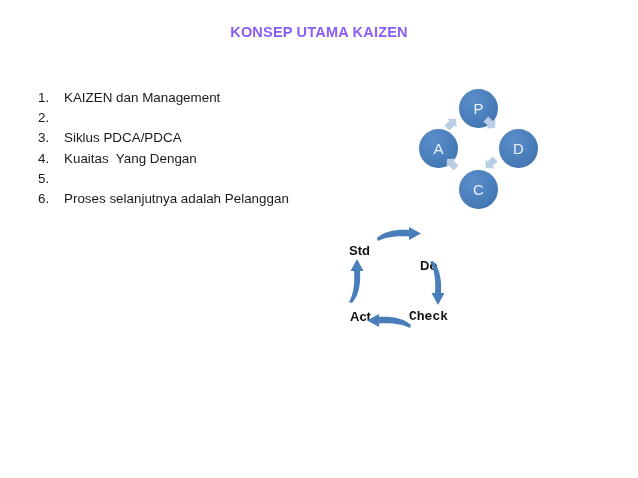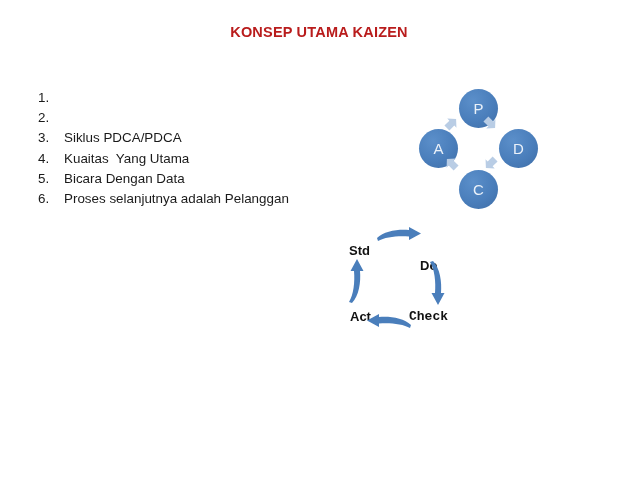--- a/index.html
+++ b/index.html
@@ -20,21 +20,21 @@
 
   
   #slide-title {
     position: absolute;
     left: 0;
     top: 24px;
     width: 638px;
     text-align: center;
     font-size: 14.5px;
     font-weight: bold;
-    color: #b91c1c;
+    color: #8b5cf6;
     letter-spacing: 0.2px;
     white-space: pre;
   }
 
   
   #concept-list {
     position: absolute;
     left: 38px;
     top: 90px;
     width: 330px;
@@ -121,35 +121,35 @@
 </head>
 <body>
 
 <div id="slide">
 
   <div id="slide-title">KONSEP UTAMA KAIZEN</div>
 
   <div id="concept-list">
     <div class="list-row">
       <span class="list-num">1.</span>
+      <span class="list-text">KAIZEN dan Management</span>
     </div>
     <div class="list-row">
       <span class="list-num">2.</span>
     </div>
     <div class="list-row">
       <span class="list-num">3.</span>
       <span class="list-text">Siklus PDCA/PDCA</span>
     </div>
     <div class="list-row">
       <span class="list-num">4.</span>
-      <span class="list-text">Kuaitas  Yang Utama</span>
+      <span class="list-text">Kuaitas  Yang Dengan</span>
     </div>
     <div class="list-row">
       <span class="list-num">5.</span>
-      <span class="list-text">Bicara Dengan Data</span>
     </div>
     <div class="list-row">
       <span class="list-num">6.</span>
       <span class="list-text">Proses selanjutnya adalah Pelanggan</span>
     </div>
   </div>
 
   <div id="pdca-group">
 
     <div class="pdca-node" id="pdca-p">P</div>

